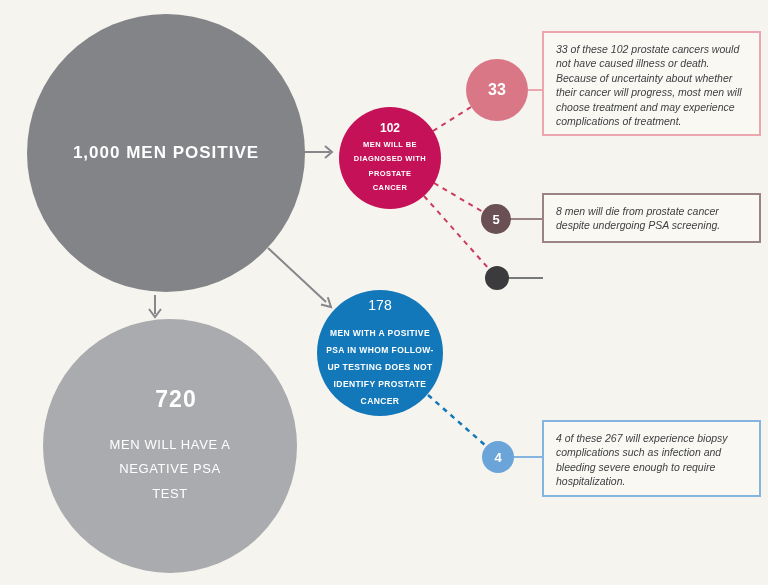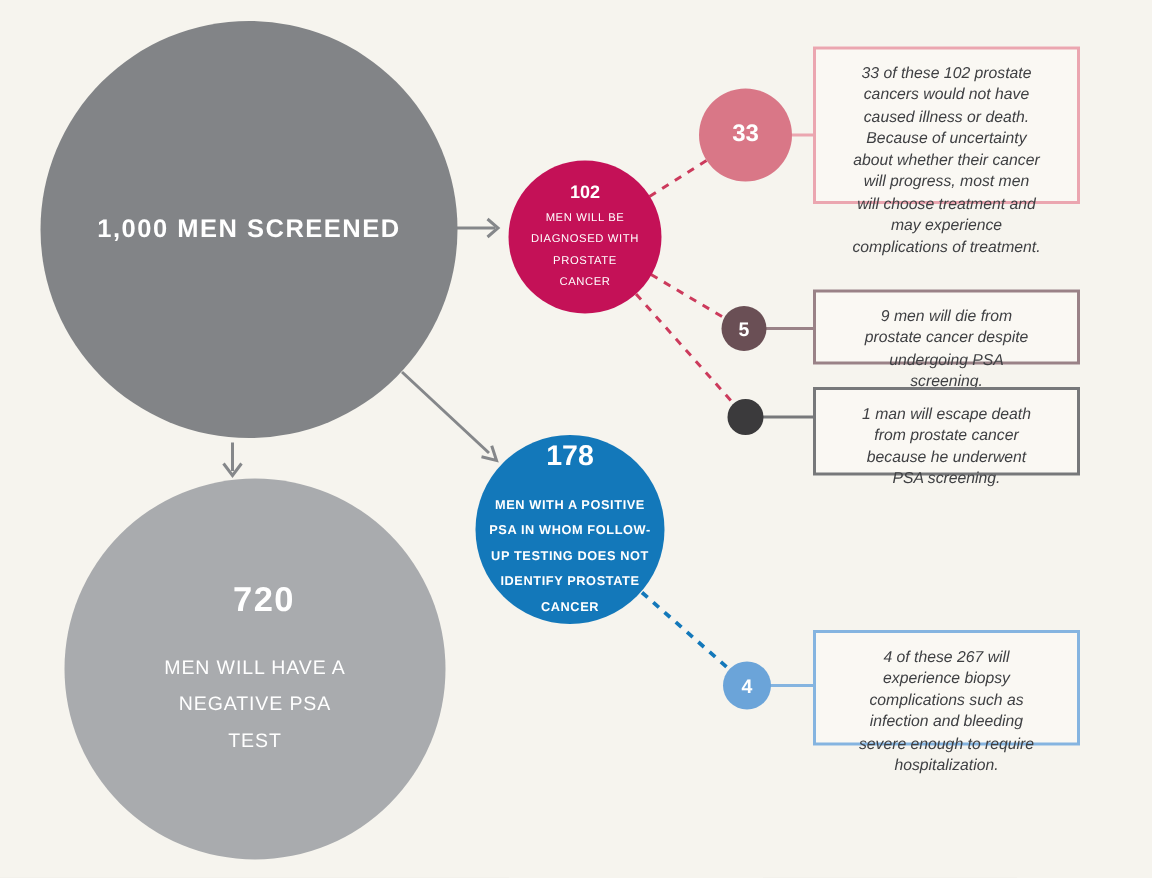--- a/index.html
+++ b/index.html
@@ -20,35 +20,34 @@
     text-align:center;color:#fff;z-index:2;
     box-sizing:border-box;
   }
   .c-screened{left:27px;top:14px;width:278px;height:278px;background:var(--c-big-gray,#828487);}
   .c-screened .title{font-size:17px;font-weight:bold;letter-spacing:1px;}
   .c-negative{left:43px;top:319px;width:254px;height:254px;background:var(--c-light-gray,#a9abae);}
   .c-negative .num{font-size:23px;font-weight:bold;letter-spacing:1px;margin-left:12px;}
   .c-negative .cap{font-size:13px;font-weight:normal;letter-spacing:0.6px;line-height:1.85;width:130px;margin-top:20px;}
   .c-diagnosed{left:339px;top:107px;width:102px;height:102px;background:var(--c-crimson,#c41157);}
   .c-diagnosed .num{font-size:12px;font-weight:bold;}
-  .c-diagnosed .cap{font-size:7.5px;font-weight:normal;letter-spacing:0.4px;line-height:1.9;width:78px;margin-top:3px;}
+  .c-diagnosed .cap{font-size:7.5px;font-weight:bold;letter-spacing:0.4px;line-height:1.9;width:78px;margin-top:3px;}
   .c-positive{left:317px;top:290px;width:126px;height:126px;background:var(--c-blue,#1378ba);}
-  .c-positive .num{font-size:19px;font-weight:bold;}
+  .c-positive .num{font-size:14px;font-weight:normal;}
   .c-positive .cap{font-size:8.5px;font-weight:bold;letter-spacing:0.4px;line-height:2.0;width:116px;margin-top:12px;}
   .c-33{left:466px;top:59px;width:62px;height:62px;background:var(--c-rose,#d97787);font-size:16px;font-weight:bold;}
   .c-5{left:481px;top:204px;width:30px;height:30px;background:var(--c-mauve,#6a4f55);font-size:13px;font-weight:bold;}
   .c-1{left:485px;top:266px;width:24px;height:24px;background:var(--c-charcoal,#3b3a3c);}
   .c-4{left:482px;top:441px;width:32px;height:32px;background:var(--c-lightblue,#6ba4d9);font-size:13px;font-weight:bold;}
   .note{
-    position:absolute;left:542px;width:178px;box-sizing:border-box;
+    position:absolute;left:542px;width:219px;box-sizing:border-box;
     background:var(--c-note-bg,#faf8f3);
-    padding:9px 24px;z-index:2;
+    padding:9px 12px;z-index:2;
     font-style:italic;font-size:10.5px;line-height:1.38;
     color:var(--c-text,#3f4043);
-    text-align:center;
   }
   .note-overdiagnosis{top:31px;height:105px;border:2px solid var(--c-pink-border,#eba6b0);}
   .note-deaths{top:193px;height:50px;border:2px solid var(--c-mauve-border,#9a8287);}
   .note-escape{top:258px;height:59px;border:2px solid var(--c-gray-border,#77787a);}
   .note-biopsy{top:420px;height:77px;border:2px solid var(--c-blue-border,#85b4e0);}
   .stroke-gray{stroke:var(--c-arrow-gray,#85878a);stroke-width:2;fill:none;}
   .stroke-crimson-dash{stroke:var(--c-dash-crimson,#cc3a5c);stroke-width:2;fill:none;stroke-dasharray:5 5;}
   .stroke-blue-dash{stroke:var(--c-blue,#1378ba);stroke-width:2.5;fill:none;stroke-dasharray:5 5;}
   .stroke-pink{stroke:var(--c-pink-border,#eba6b0);stroke-width:2;fill:none;}
   .stroke-mauve{stroke:var(--c-mauve-border,#9a8287);stroke-width:2;fill:none;}
@@ -81,21 +80,21 @@
 
     <line class="stroke-blue-dash" x1="428" y1="395" x2="486" y2="446"></line>
 
     <line class="stroke-pink" x1="526" y1="90" x2="543" y2="90"></line>
     <line class="stroke-mauve" x1="510" y1="219" x2="543" y2="219"></line>
     <line class="stroke-darkgray" x1="508" y1="278" x2="543" y2="278"></line>
     <line class="stroke-blue" x1="513" y1="457" x2="543" y2="457"></line>
   </svg>
 
   <div class="circle c-screened">
-    <span class="title">1,000 MEN SCREENED</span>
+    <span class="title">1,000 MEN POSITIVE</span>
   </div>
 
   <div class="circle c-negative">
     <span class="num">720</span>
     <span class="cap">MEN WILL HAVE A NEGATIVE PSA TEST</span>
   </div>
 
   <div class="circle c-diagnosed">
     <span class="num">102</span>
     <span class="cap">MEN WILL BE DIAGNOSED WITH PROSTATE CANCER</span>
@@ -115,19 +114,18 @@
   </div>
 
   <div class="circle c-1"></div>
 
   <div class="circle c-4">
     <span>4</span>
   </div>
 
   <div class="note note-overdiagnosis">33 of these 102 prostate cancers would not have caused illness or death. Because of uncertainty about whether their cancer will progress, most men will choose treatment and may experience complications of treatment.</div>
 
-  <div class="note note-deaths">9 men will die from prostate cancer despite undergoing PSA screening.</div>
+  <div class="note note-deaths">8 men will die from prostate cancer despite undergoing PSA screening.</div>
 
-  <div class="note note-escape">1 man will escape death from prostate cancer because he underwent PSA screening.</div>
 
   <div class="note note-biopsy">4 of these 267 will experience biopsy complications such as infection and bleeding severe enough to require hospitalization.</div>
 
 </div>
 
 </body></html>

